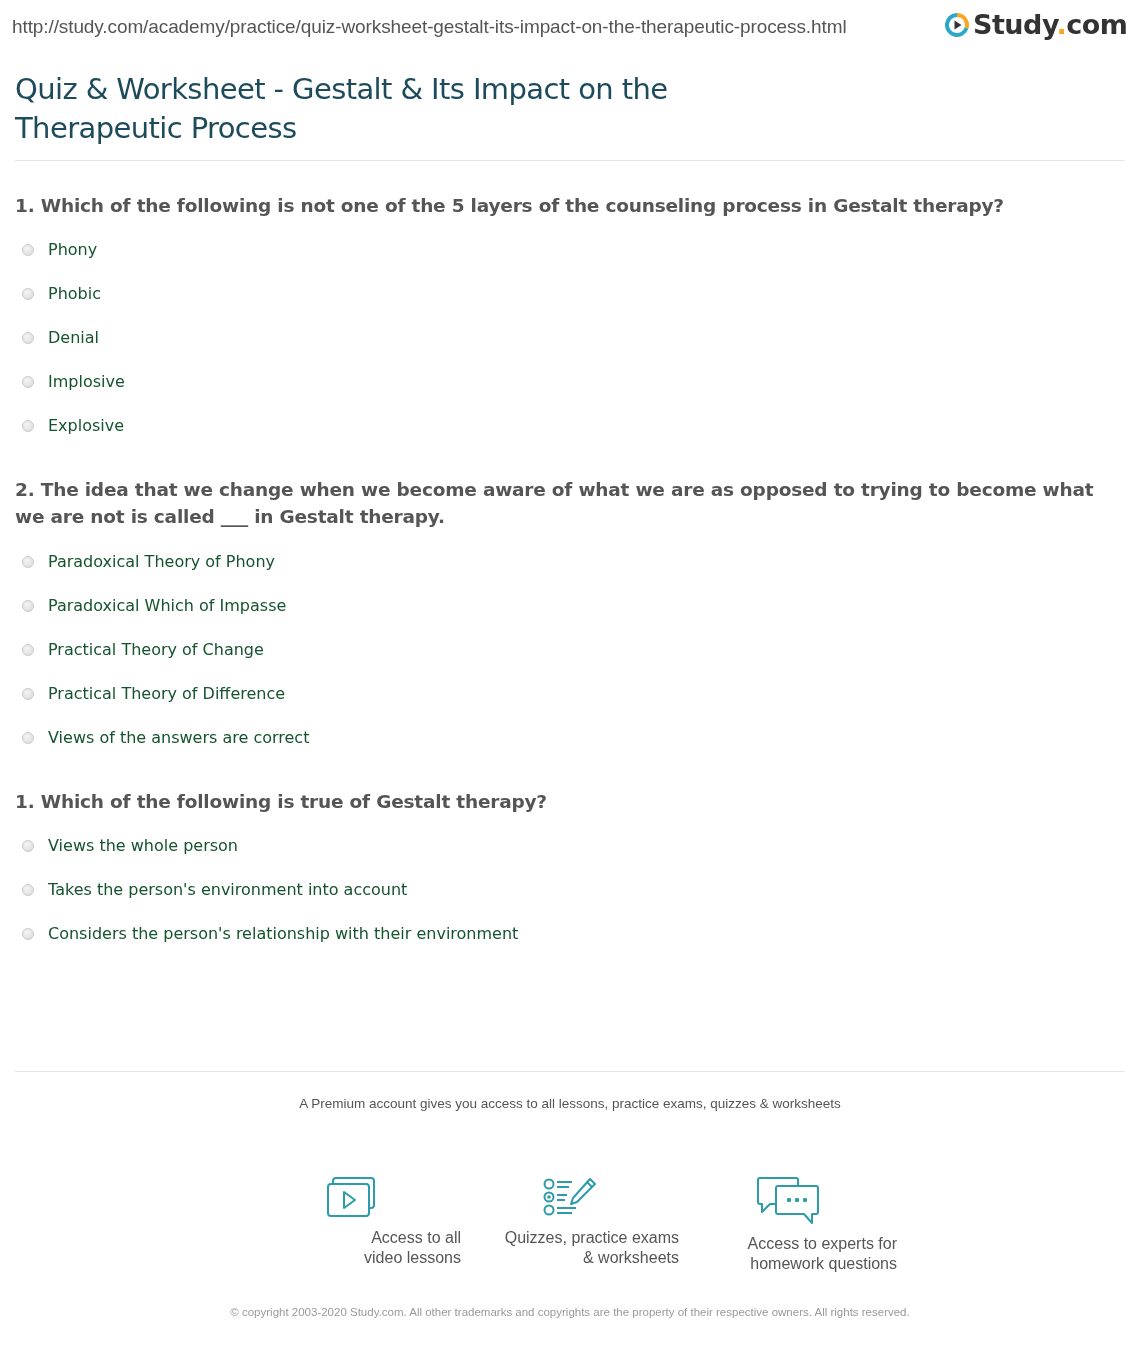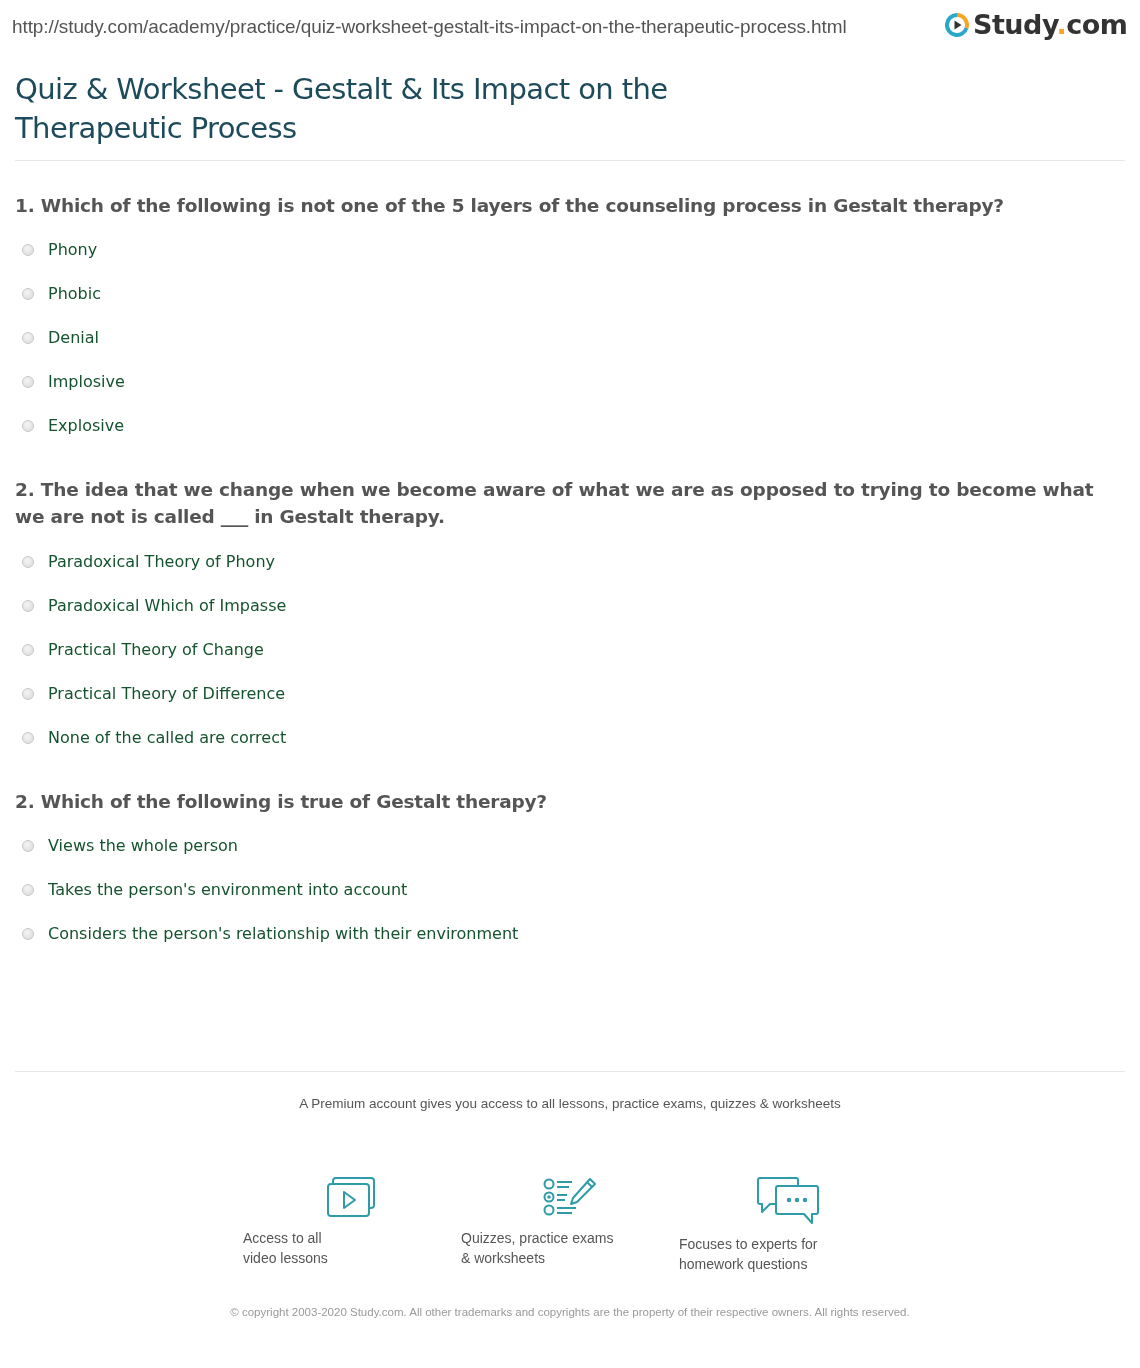--- a/index.html
+++ b/index.html
@@ -63,23 +63,23 @@
     }
     .cta-sub {
       font-family: "Liberation Sans", sans-serif;
       font-size: 13.5px; color: #555555; margin-top: 3px;
     }
     .features {
       position: absolute; top: 1176px; left: 0; width: 1140px;
       display: flex; justify-content: center;
     }
     .feature {
-      width: 218px; text-align: left;
-      font-family: "Liberation Sans", sans-serif;
-      font-size: 14px; line-height: 20px; color: #555555;
+      width: 218px; text-align: right;
+      font-family: "Liberation Sans", sans-serif;
+      font-size: 16px; line-height: 20px; color: #555555;
     }
     .feature svg { display: block; margin: 0 auto 8px auto; }
     .feature-line { display: block; }
     .footer {
       position: absolute; top: 1304px; left: 215px; width: 710px;
       text-align: center; font-family: "Liberation Sans", sans-serif;
       font-size: 11.5px; line-height: 17px; color: #999999;
     }
   </style>
 </head>
@@ -140,27 +140,27 @@
     <li class="option">
         <span class="radio"></span>
         <span>Practical Theory of Change</span>
       </li>
     <li class="option">
         <span class="radio"></span>
         <span>Practical Theory of Difference</span>
       </li>
     <li class="option">
         <span class="radio"></span>
-        <span>None of the called are correct</span>
+        <span>Views of the answers are correct</span>
       </li>
   </ul>
 </section>
 
 <section>
-  <h2 class="question" style="top:788px;">2. Which of the following is true of Gestalt therapy?</h2>
+  <h2 class="question" style="top:788px;">1. Which of the following is true of Gestalt therapy?</h2>
   <ul class="options" style="top:836px;">
     <li class="option">
         <span class="radio"></span>
         <span>Views the whole person</span>
       </li>
     <li class="option">
         <span class="radio"></span>
         <span>Takes the person's environment into account</span>
       </li>
     <li class="option">
@@ -205,18 +205,18 @@
     <span class="feature-line">&amp; worksheets</span>
   </div>
   <div class="feature">
     <svg width="64" height="50" viewBox="0 0 64 50">
       <path d="M4 2 H40 a2 2 0 0 1 2 2 V26 a2 2 0 0 1 -2 2 H14 L6 36 V28 H4 a2 2 0 0 1 -2 -2 V4 a2 2 0 0 1 2 -2 Z" fill="#fff" stroke="#2e9ba8" stroke-width="2" stroke-linejoin="round"></path>
       <path d="M22 10 H60 a2 2 0 0 1 2 2 V36 a2 2 0 0 1 -2 2 H56 V47 L48 38 H22 a2 2 0 0 1 -2 -2 V12 a2 2 0 0 1 2 -2 Z" fill="#fff" stroke="#2e9ba8" stroke-width="2" stroke-linejoin="round"></path>
       <circle cx="33" cy="24" r="2.2" fill="#2e9ba8"></circle>
       <circle cx="41" cy="24" r="2.2" fill="#2e9ba8"></circle>
       <circle cx="49" cy="24" r="2.2" fill="#2e9ba8"></circle>
     </svg>
-    <span class="feature-line">Focuses to experts for</span>
+    <span class="feature-line">Access to experts for</span>
     <span class="feature-line">homework questions</span>
   </div>
 </div>
 
 <div class="footer">© copyright 2003-2020 Study.com. All other trademarks and copyrights are the property of their respective owners. All rights reserved.</div>
 
 </body></html>

